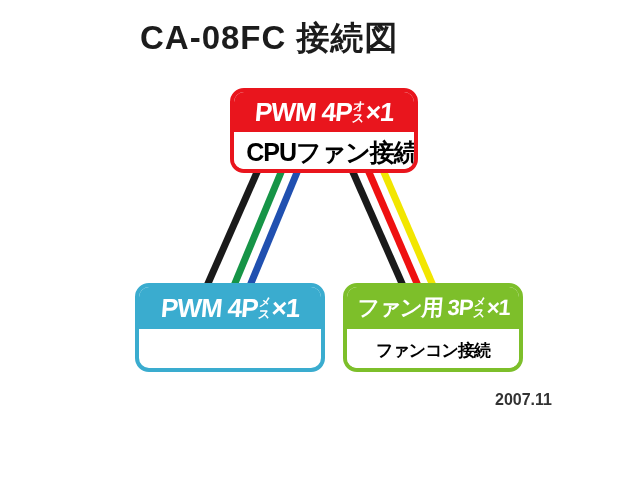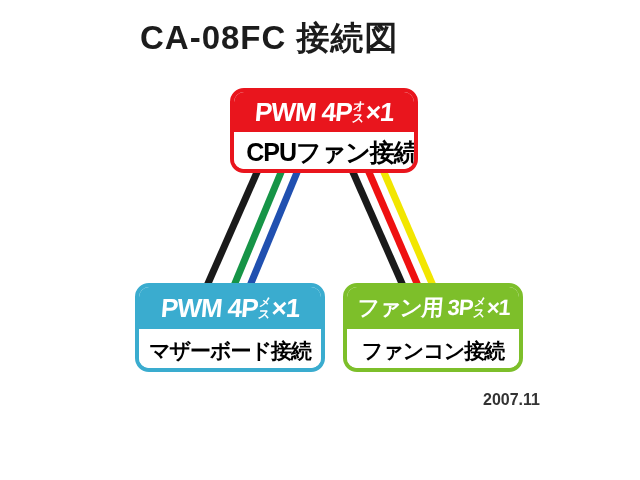--- a/index.html
+++ b/index.html
@@ -78,24 +78,24 @@
     display: flex;
     align-items: center;
     justify-content: center;
     color: #000000;
     font-weight: 700;
     white-space: nowrap;
     background: #ffffff;
   }
   .badge-top   .badge-body { font-size: 25px; letter-spacing: -1px; padding-left: 16px; }
   .badge-left  .badge-body { font-size: 21px; letter-spacing: -1px; }
-  .badge-right .badge-body { font-size: 21px; letter-spacing: -1px; }
+  .badge-right .badge-body { font-size: 17px; letter-spacing: -1px; }
   .date-label {
     position: absolute;
-    left: 483px;
+    left: 495px;
     top: 391px;
     font-size: 16px;
     font-weight: 700;
     color: #333333;
     z-index: 2;
   }
   .caption {
     position: absolute;
     left: 120px;
     top: 433px;
@@ -140,21 +140,20 @@
     <div class="badge-header">
       <span class="hdr-inner">
         <span class="hdr-prefix">PWM 4P</span>
         <span class="hdr-stack">
           <span>メ</span>
           <span>ス</span>
         </span>
         <span class="hdr-suffix">×1</span>
       </span>
     </div>
-    <div class="badge-body">マザーボード接続</div>
   </div>
 
   <div class="badge badge-right" style="--badge-color: #7dbf2a;">
     <div class="badge-header">
       <span class="hdr-inner">
         <span class="hdr-prefix">ファン用 3P</span>
         <span class="hdr-stack">
           <span>メ</span>
           <span>ス</span>
         </span>

